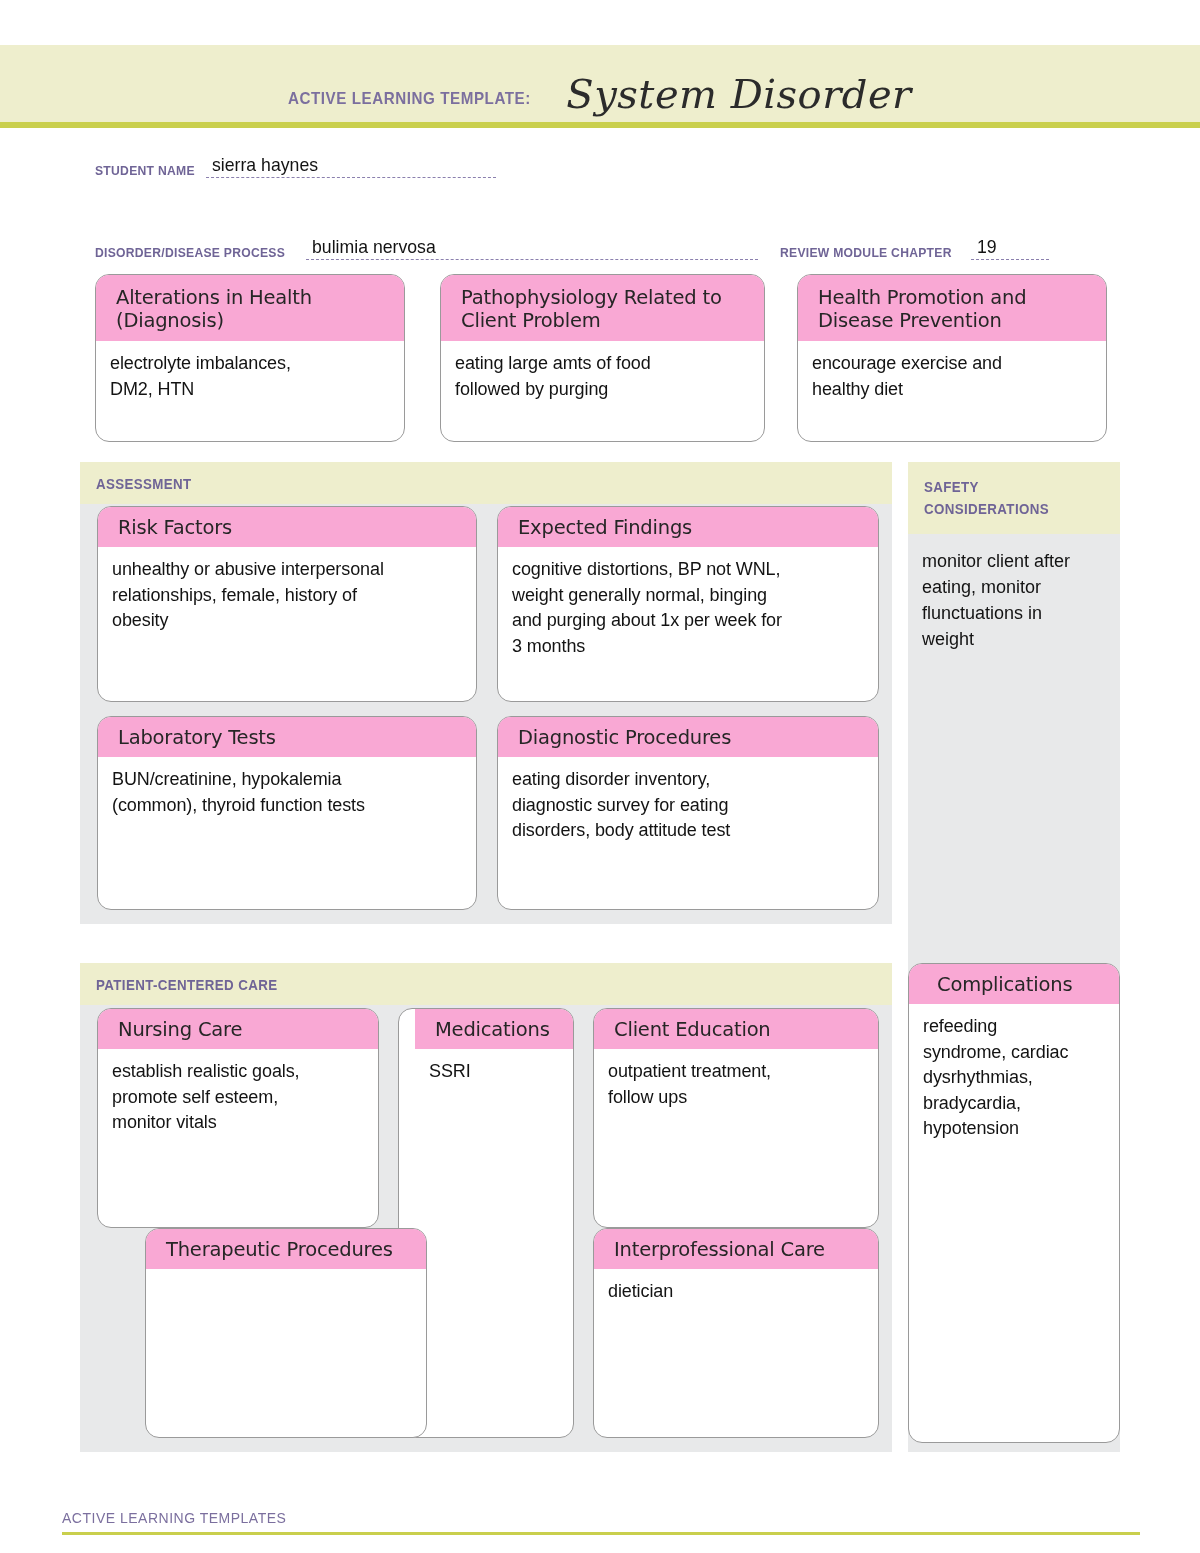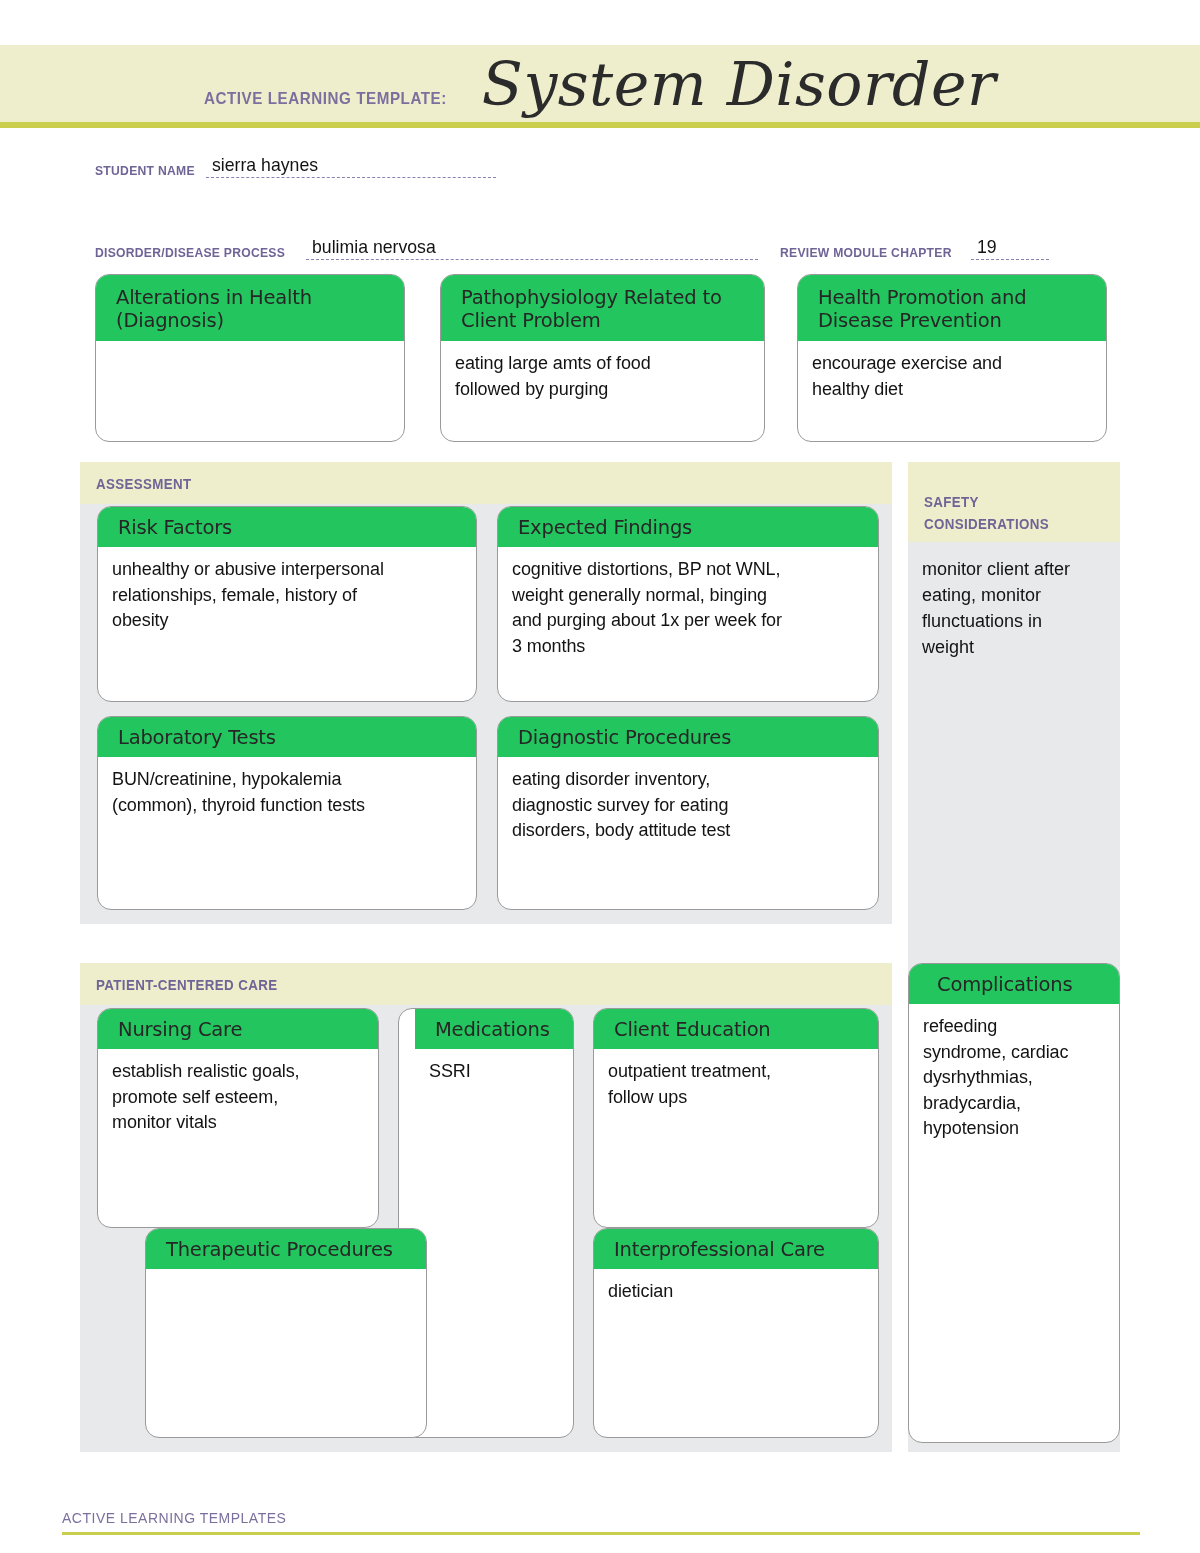--- a/index.html
+++ b/index.html
@@ -48,21 +48,21 @@
     letter-spacing: .6px;
     font-weight: 700;
     color: #7b6f9e;
     transform: scaleX(.92);
     transform-origin: left bottom;
     padding-bottom: 6px;
   }
   .masthead-title {
     font-family: "DejaVu Serif", "Liberation Serif", serif;
     font-style: italic;
-    font-size: 60px;
+    font-size: 40px;
     color: #2b2b2b;
     line-height: 1;
     letter-spacing: .5px;
   }
 
   
   .idblock {
     position: absolute;
     left: 95px; top: 155px;
     width: 1010px;
@@ -105,21 +105,21 @@
   
   .card {
     position: absolute;
     background: #ffffff;
     border: 1.6px solid #9a9a9a;
     border-radius: 14px;
     box-sizing: border-box;
     overflow: hidden;
   }
   .card > .card-head {
-    background: #22c55e;
+    background: #f9a8d4;
     box-sizing: border-box;
     padding: 9px 14px 8px 20px;
     font-family: "DejaVu Sans", "Liberation Sans", sans-serif;
     font-size: 19.5px;
     color: #262626;
     line-height: 1.18;
     letter-spacing: -.2px;
   }
   .card > .card-head.two-line { padding-top: 11px; padding-bottom: 9px; }
   .card > .card-body {
@@ -154,22 +154,22 @@
   .panel-head span { display: inline-block; transform: scaleX(.92); transform-origin: left center; }
 
   #panel-assessment { left: 80px; top: 462px; width: 812px; height: 462px; }
   #panel-assessment .panel-head { height: 42px; }
 
   #panel-care { left: 80px; top: 963px; width: 812px; height: 489px; }
   #panel-care .panel-head { height: 42px; }
 
   #panel-right { left: 908px; top: 462px; width: 212px; height: 990px; background:#e8e9ea; }
   #panel-right .panel-head {
-    height: 80px;
-    padding: 29px 0 0 16px;
+    height: 72px;
+    padding: 14px 0 0 16px;
     line-height: 1.55;
   }
   .right-body {
     padding: 14px 10px 8px 14px;
     font-size: 18px;
     line-height: 1.45;
     color: #131313;
     white-space: pre-line;
   }
 
@@ -235,20 +235,22 @@
     <span class="idlabel" style="margin-left:22px;">REVIEW MODULE CHAPTER</span>
     <span class="idfill" style="width:78px;">
       <span class="idvalue">19</span>
     </span>
   </div>
 </div>
 
 <div class="card" id="card-alterations">
   <div class="card-head two-line">Alterations in
 Health (Diagnosis)</div>
+  <div class="card-body">electrolyte imbalances,
+DM2, HTN</div>
 </div>
 
 <div class="card" id="card-patho">
   <div class="card-head two-line">Pathophysiology Related
 to Client Problem</div>
   <div class="card-body">eating large amts of food
 followed by purging</div>
 </div>
 
 <div class="card" id="card-health">

